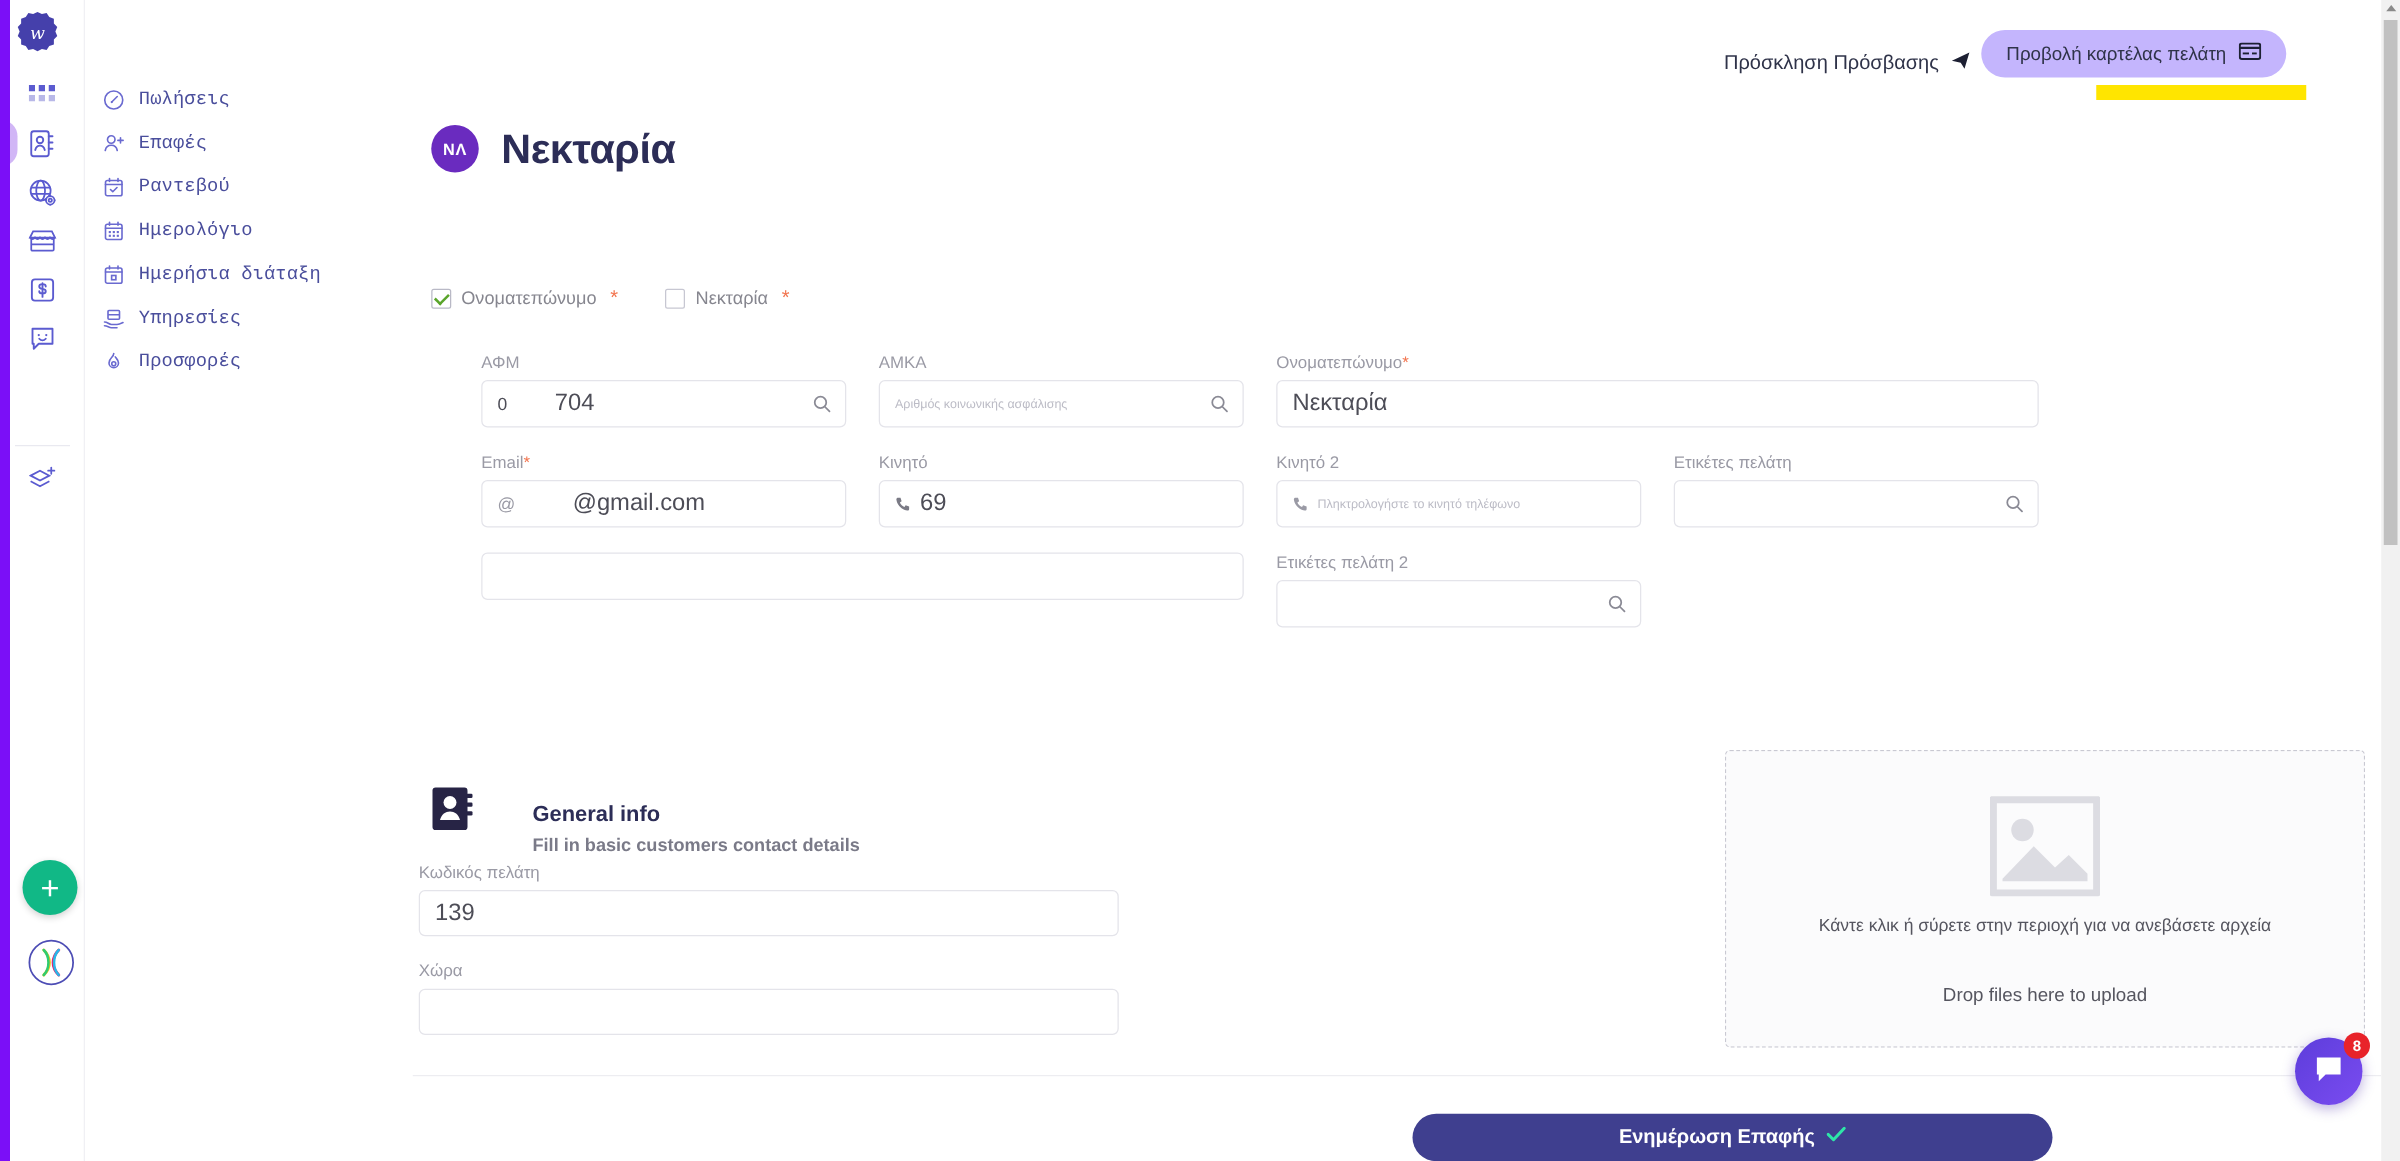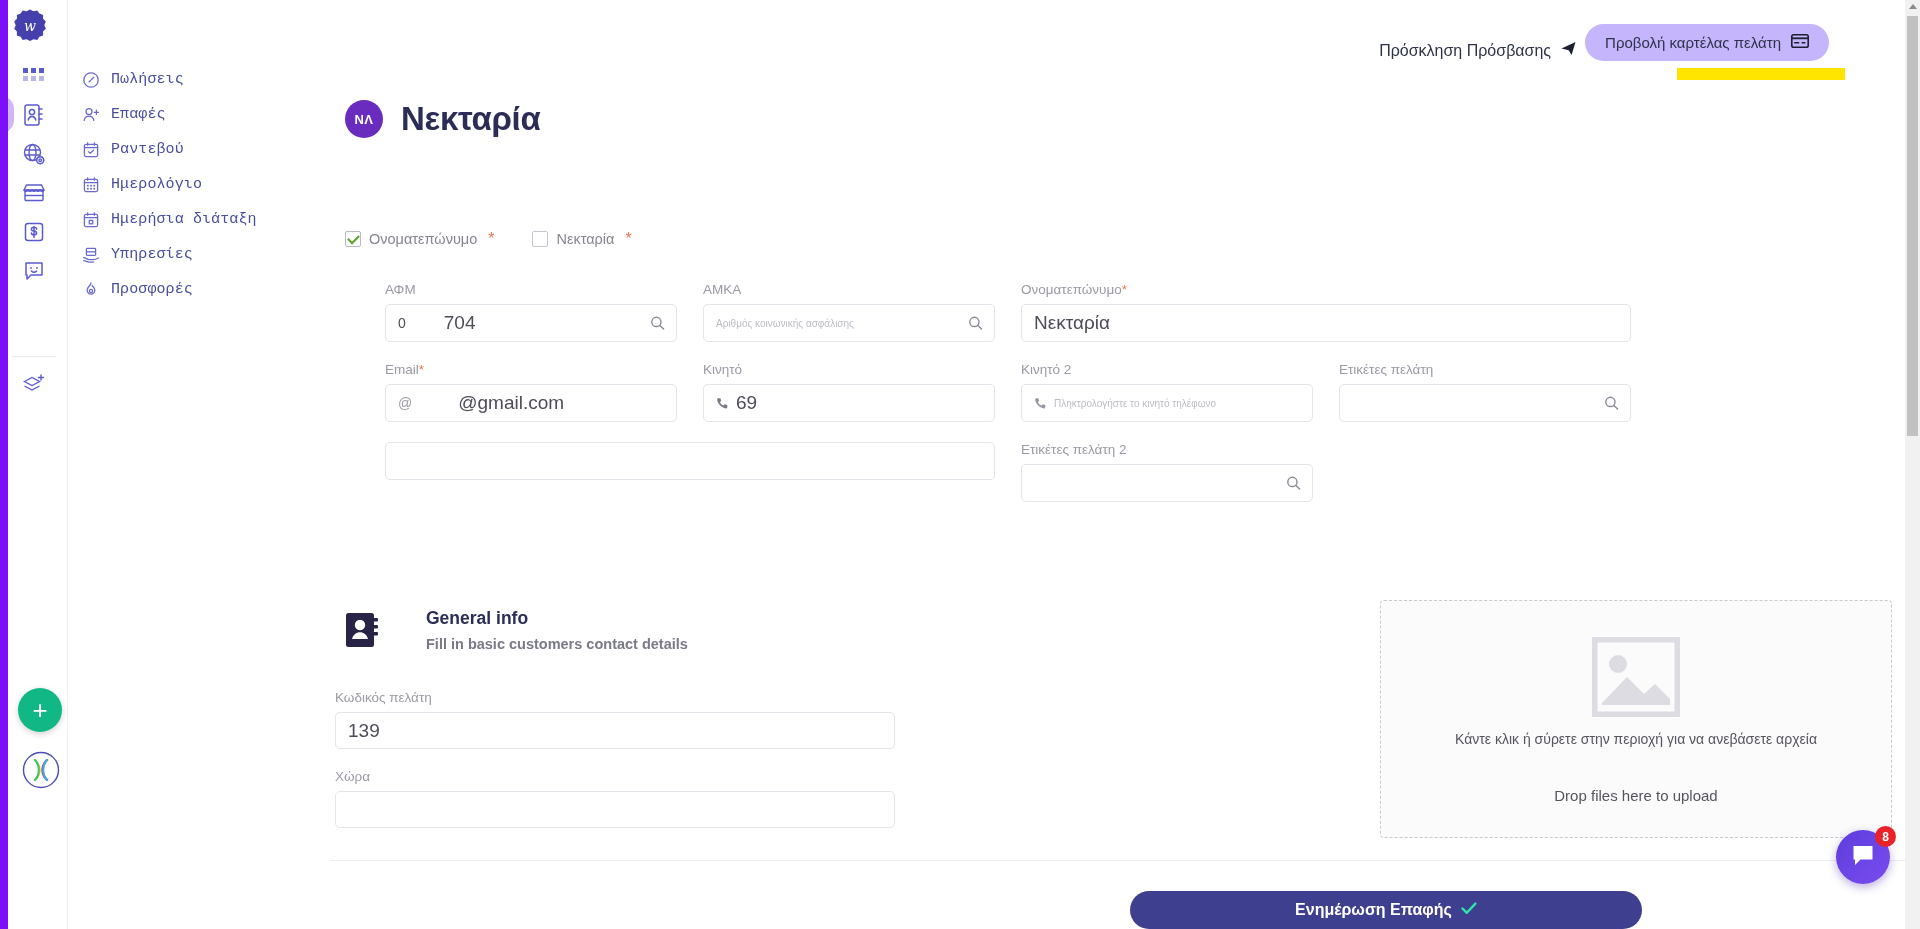--- a/index.html
+++ b/index.html
@@ -226,20 +226,21 @@
   .section-head {
     position: absolute; left: 10px; top: 608px;
     display: flex; align-items: center; gap: 42px;
   }
   .section-icon { width: 44px; height: 44px; flex:0 0 44px; }
   .section-title {
     font-size: 17.5px;
     color: #2c2d57;
     font-weight: bold;
     margin-bottom: 7px;
+    margin-top: 33px;
   }
   .section-sub {
     font-size: 14.5px;
     color: #7a7a88;
     font-weight: bold;
   }
 
   
   .lower-fields { position: absolute; left: 5px; top: 690px; width: 560px; }
 

